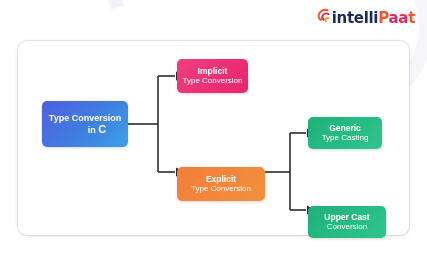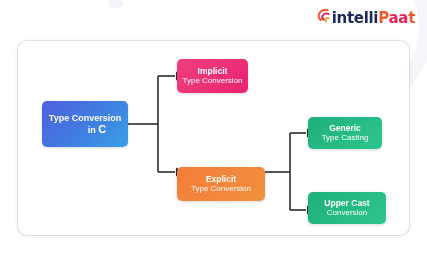--- a/index.html
+++ b/index.html
@@ -162,21 +162,21 @@
   }
   #node-generic {
     left: 308px;
     top: 117px;
     width: 74px;
     height: 32px;
     background: linear-gradient(135deg, #1fb07a 0%, #2ec58d 100%);
   }
   #node-upper {
     left: 308px;
-    top: 192px;
+    top: 206px;
     width: 78px;
     height: 32px;
     background: linear-gradient(135deg, #1fb07a 0%, #2ec58d 100%);
   }
 </style>
 </head>
 <body>
 
 <div id="page">
 

